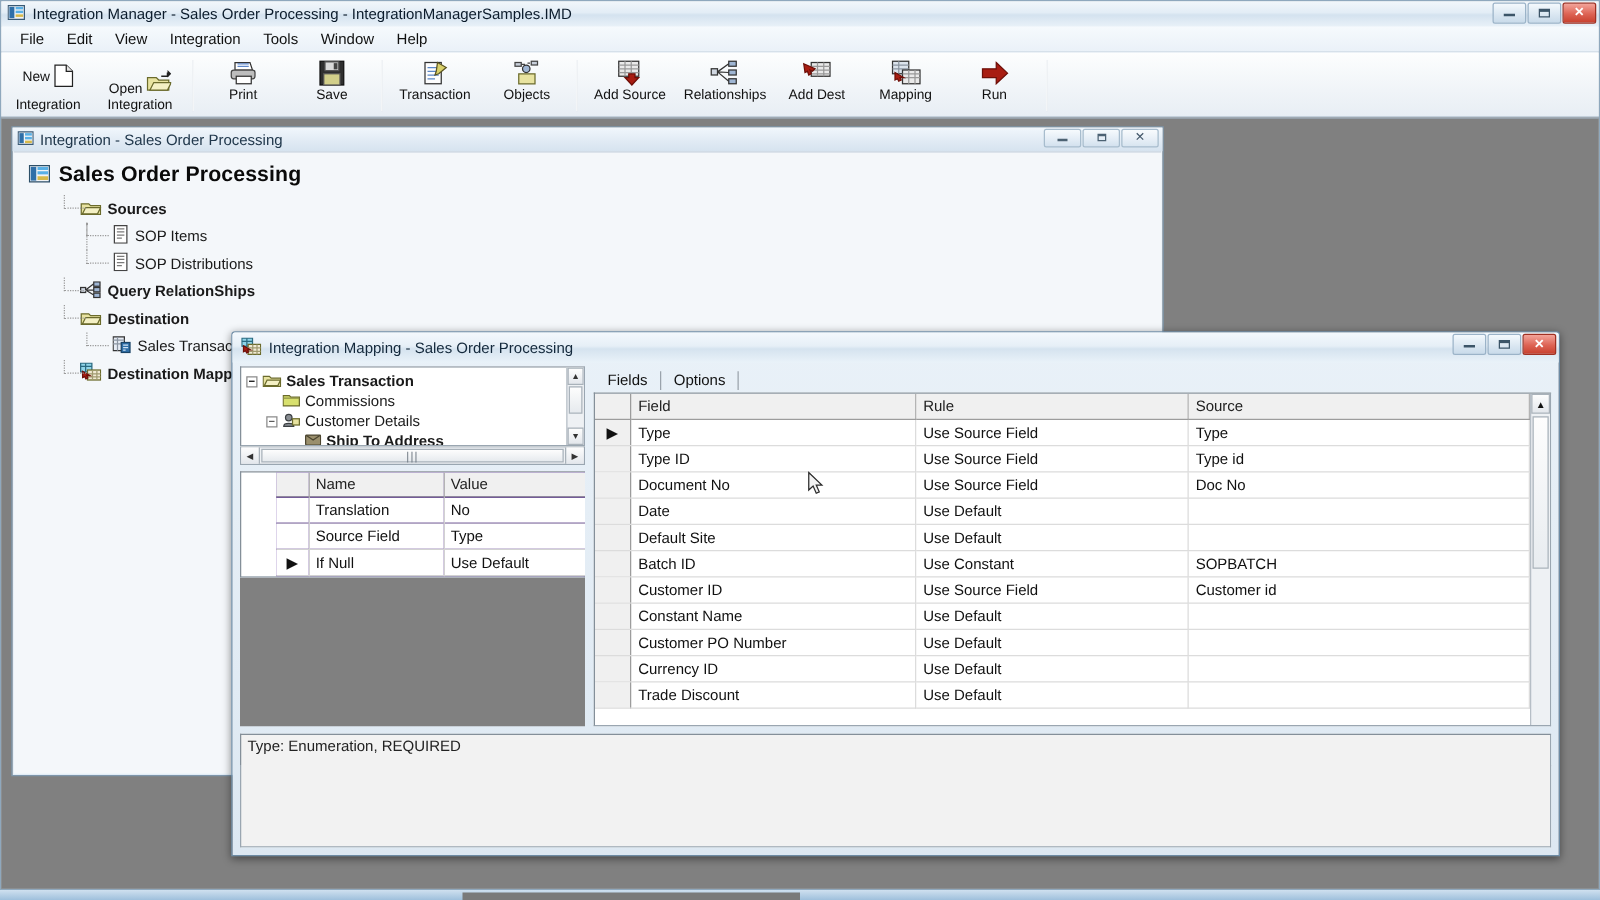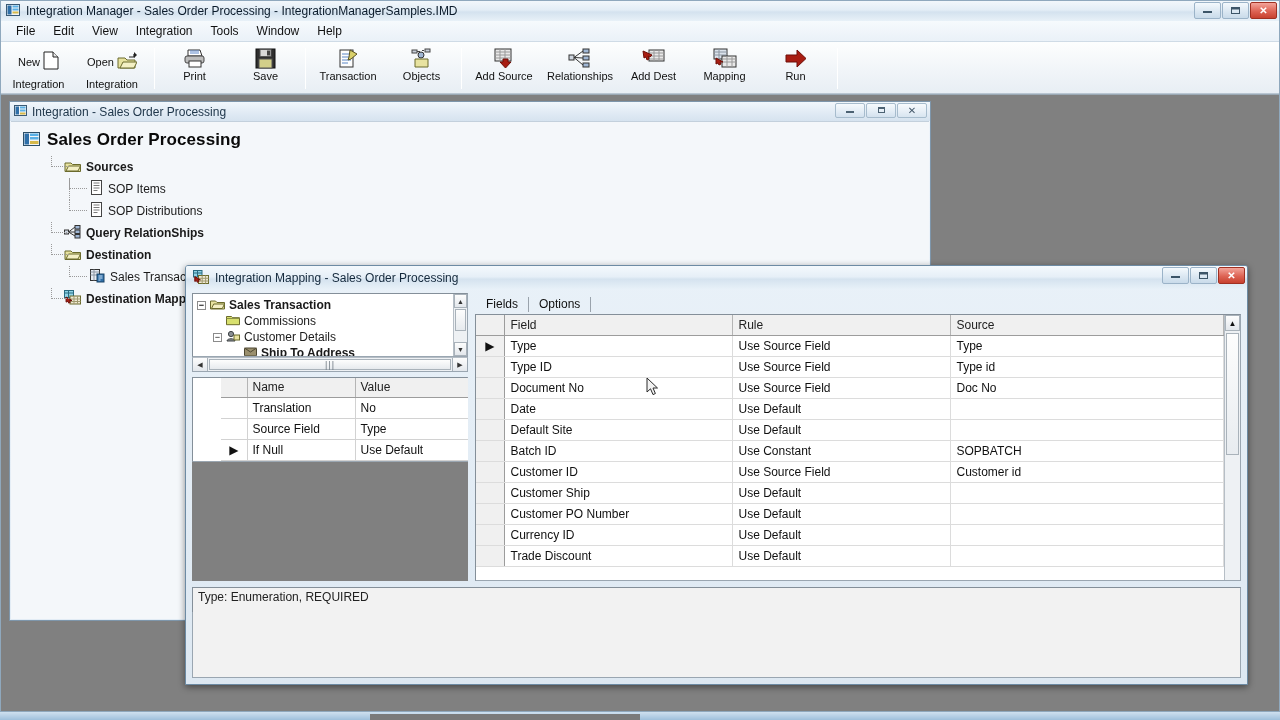--- a/index.html
+++ b/index.html
@@ -346,21 +346,21 @@
           <svg width="16" height="19" viewBox="0 0 16 19">
               <path d="M1 1 h9 l5 5 v12 h-14 z" fill="#ffffff" stroke="#222"></path>
               <path d="M10 1 v5 h5" fill="#e6e6e6" stroke="#222"></path>
             </svg>
         </span>
       </div>
       <div class="tb-lbl">Integration</div>
     </div>
 
     <div class="tb-btn wide">
-      <div style="display:flex;align-items:center;justify-content:center;height:30px;">
+      <div style="display:flex;align-items:flex-end;justify-content:center;height:30px;">
         <span style="font-size:11px;color:#111;">Open</span>
         <span class="ico" style="margin-left:3px;">
           <svg width="20" height="18" viewBox="0 0 20 18">
             <path d="M1 6 h7 l2 2 h8 v8 h-17 z" fill="#e8e3a0" stroke="#6b6b2c"></path>
             <path d="M3 16 l3 -6 h14 l-3 6 z" fill="#f4f0c4" stroke="#6b6b2c"></path>
             <path d="M12 5 l5 0 l0 -3" fill="none" stroke="#222" stroke-width="1.2"></path>
             <path d="M17 0 l3 3 l-3 3 z" fill="#222"></path>
           </svg>
         </span>
       </div>
@@ -813,21 +813,21 @@
                     <td>SOPBATCH</td>
                   </tr>
                   <tr>
                     <td class="rh"></td>
                     <td>Customer ID</td>
                     <td>Use Source Field</td>
                     <td>Customer id</td>
                   </tr>
                   <tr>
                     <td class="rh"></td>
-                    <td>Customer Ship</td>
+                    <td>Constant Name</td>
                     <td>Use Default</td>
                     <td></td>
                   </tr>
                   <tr>
                     <td class="rh"></td>
                     <td>Customer PO Number</td>
                     <td>Use Default</td>
                     <td></td>
                   </tr>
                   <tr>

